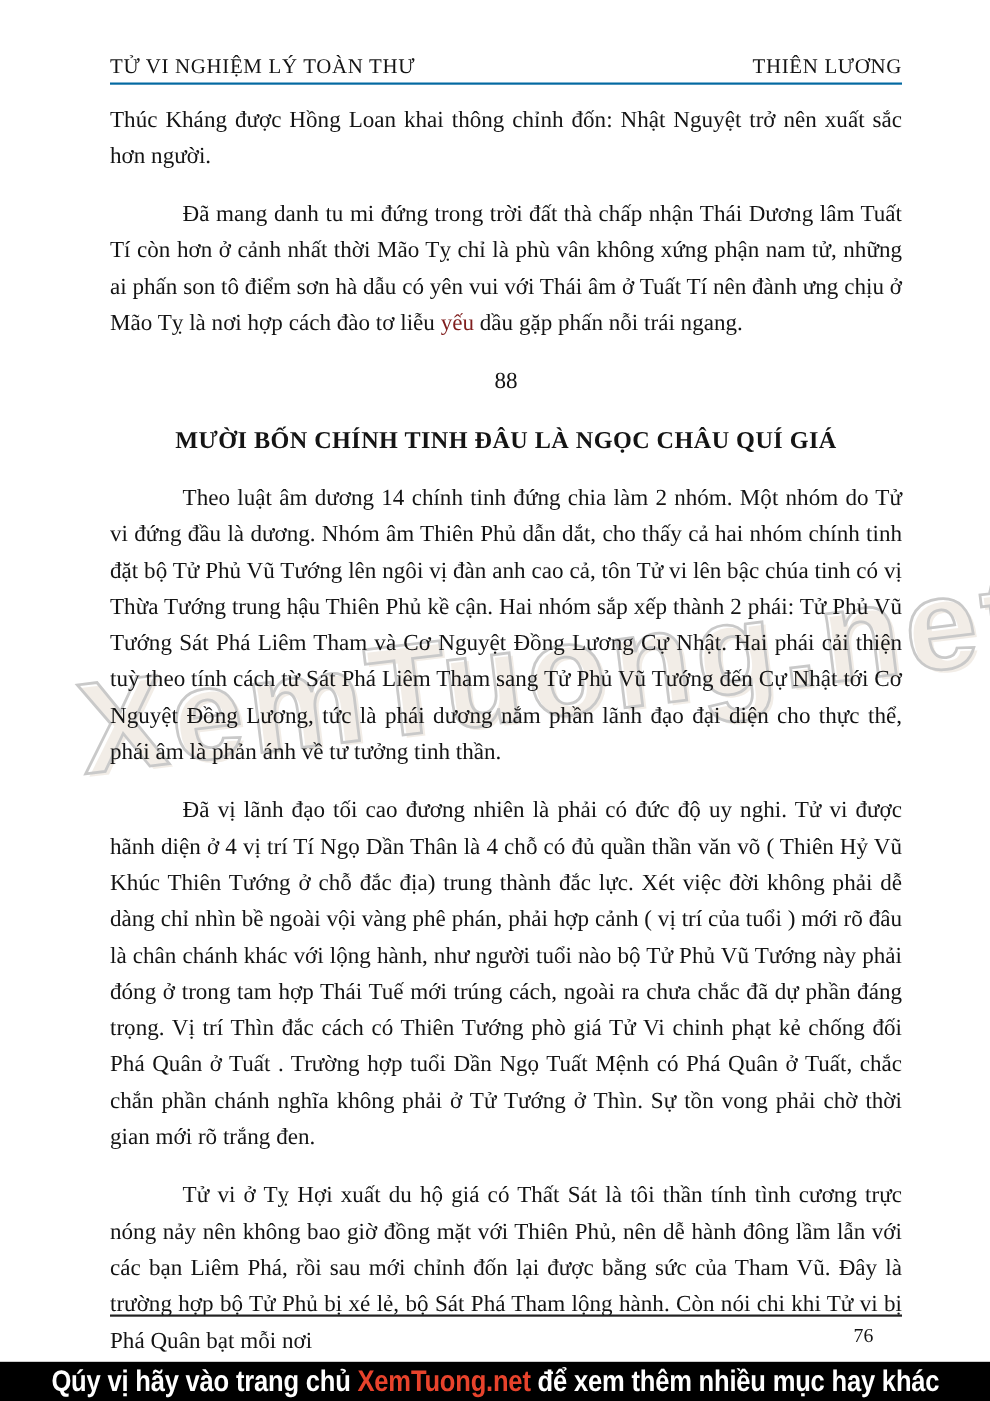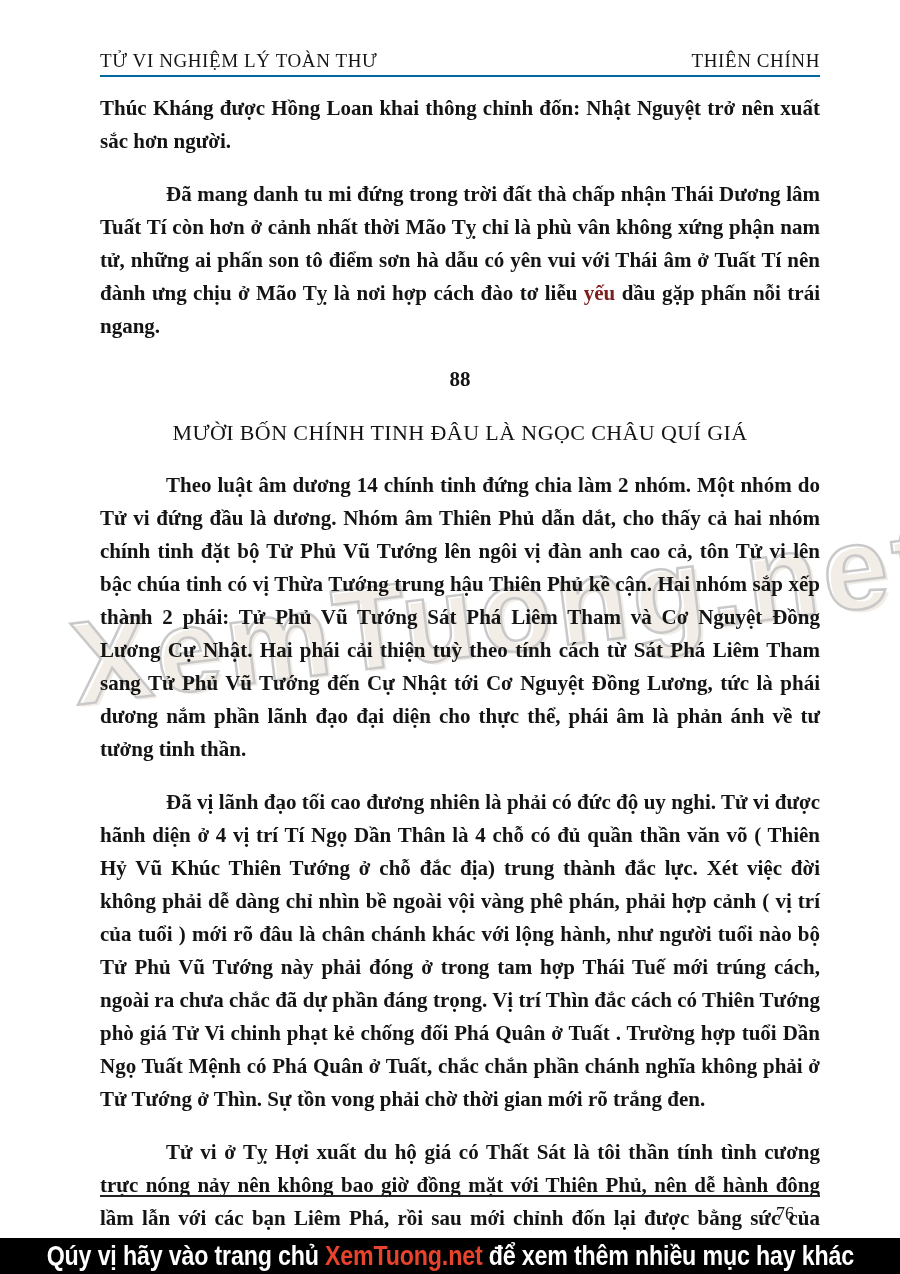--- a/index.html
+++ b/index.html
@@ -51,26 +51,26 @@
   .text-block {
     position: absolute;
     left: 100px;
     top: 92px;
     width: 720px;
     z-index: 2;
     font-size: 21px;
     line-height: 33px;
     text-align: justify;
   }
-  .text-block p { margin-bottom: 20px; font-weight: bold; }
+  .text-block p { margin-bottom: 20px; }
   .text-block p.indented { text-indent: 66px; }
   .section-number { text-align: center; }
   .chapter-heading {
     font-size: 22px;
-    font-weight: normal;
+    font-weight: bold;
     text-align: center;
     letter-spacing: 0.4px;
     margin-bottom: 20px;
     line-height: 33px;
   }
   .red-word { color: #7f1d1d; }
   
   .footnote-rule {
     position: absolute;
     left: 100px;
@@ -111,21 +111,21 @@
 </style>
 </head>
 <body>
 
 <div class="page">
 
   <div class="watermark">XemTuong.net</div>
 
   <div class="header">
     <span>TỬ VI NGHIỆM LÝ TOÀN THƯ</span>
-    <span>THIÊN CHÍNH</span>
+    <span>THIÊN LƯƠNG</span>
   </div>
 
   <div class="text-block">
     <p>Thúc Kháng được Hồng Loan khai thông chỉnh đốn: Nhật Nguyệt trở nên xuất sắc hơn người.</p>
 
     <p class="indented"><span>Đã mang danh tu mi đứng trong trời đất thà chấp nhận Thái Dương lâm Tuất Tí còn hơn ở cảnh nhất thời Mão Tỵ chỉ là phù vân không xứng phận nam tử, những ai phấn son tô điểm sơn hà dẫu có yên vui với Thái âm ở Tuất Tí nên đành ưng chịu ở Mão Tỵ là nơi hợp cách đào tơ liễu </span><span class="red-word">yếu</span><span> dầu gặp phấn nỗi trái ngang.</span></p>
 
 
     <p class="section-number">88</p>
 

